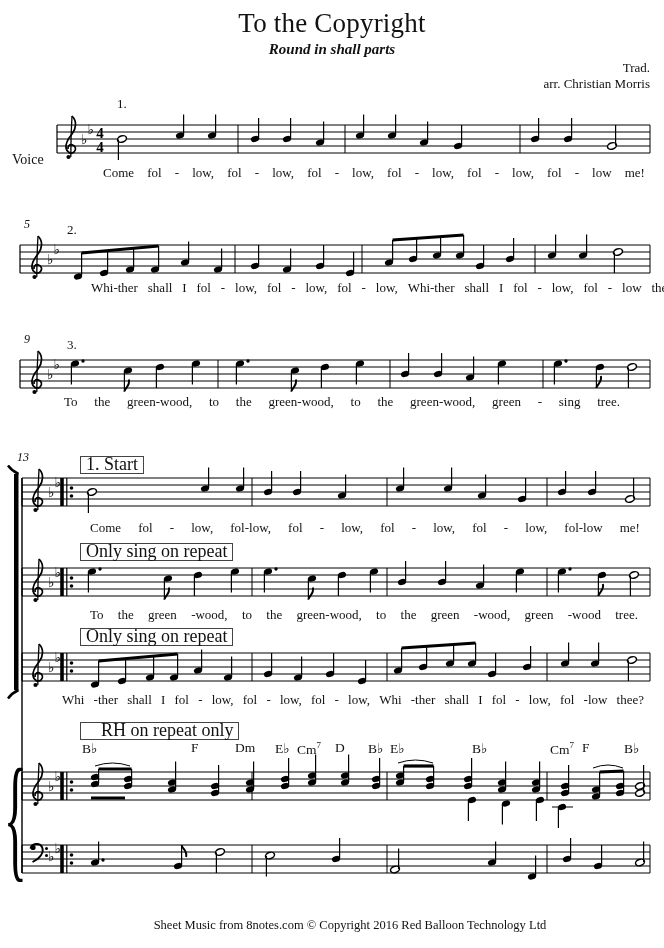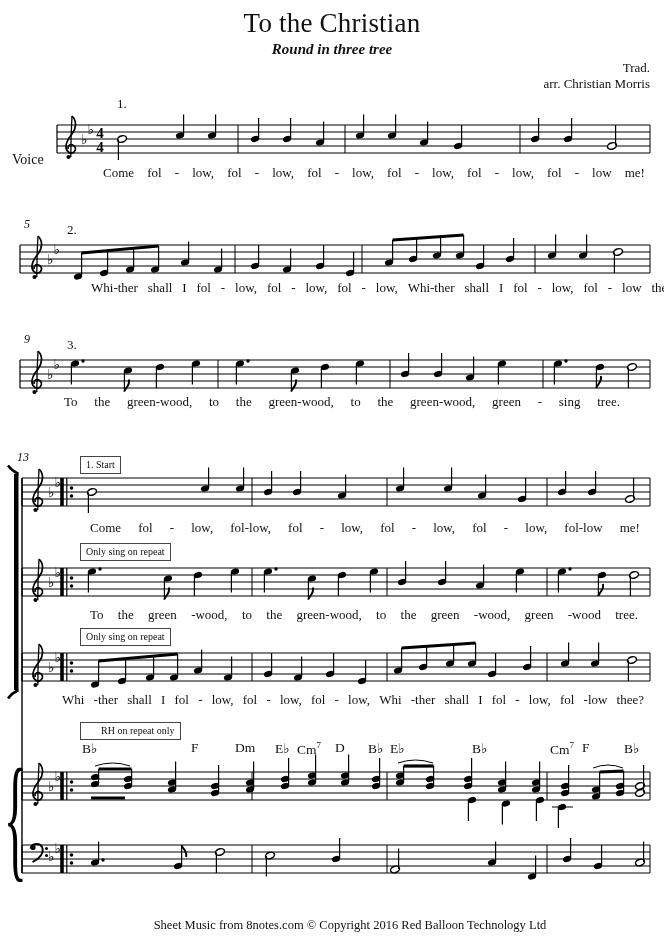--- a/index.html
+++ b/index.html
@@ -8,21 +8,21 @@
   .abs{position:absolute;}
   .title{left:0;right:0;top:8px;text-align:center;font-size:27px;letter-spacing:.2px;}
   .subtitle{left:0;right:0;top:41px;text-align:center;font-size:15px;font-style:italic;font-weight:bold;}
   .credit{right:14px;text-align:right;font-size:13px;}
   #credit1{top:60px;} #credit2{top:76px;}
   .voice-label{left:12px;top:131px;font-size:14px;margin-top:21px;}
   .pnum{font-size:13px;}
   #pn1{left:117px;top:96px;} #pn2{left:67px;top:222px;} #pn3{left:67px;top:337px;}
   .mnum{font-style:italic;font-size:12px;}
   #mn5{left:24px;top:217px;} #mn9{left:24px;top:332px;} #mn13{left:17px;top:450px;}
-  .boxed{border:1px solid #444;padding:0px 5px 1px 5px;font-size:10px;background:#fff;line-height:15px;}
+  .boxed{border:1px solid #444;padding:0px 5px 1px 5px;font-size:18px;background:#fff;line-height:15px;}
   #bx1{left:80px;top:456px;} #bx2{left:80px;top:543px;} #bx3{left:80px;top:628px;} #bx4{left:80px;top:722px;padding-left:20px;}
   .lyrics{display:flex;justify-content:space-between;font-size:13px;white-space:nowrap;}
   #ly1{top:165px;left:103px;width:542px;}
   #ly2{top:280px;left:62px;width:588px;margin-left:29px;}
   #ly3{top:394px;left:64px;width:556px;}
   #ly4{top:520px;left:90px;width:550px;}
   #ly5{top:607px;left:90px;width:548px;}
   #ly6{top:692px;left:62px;width:582px;}
   #chordrow{top:740px;left:0;width:664px;height:18px;}
   .chord{position:absolute;font-size:13.5px;}
@@ -493,22 +493,22 @@
     </g>
     <g>
       <line x1="22" y1="478" x2="22" y2="873" stroke="#000" stroke-width="1.4"></line>
       <rect x="14" y="474" width="4.5" height="216" fill="#000"></rect>
       <path d="M 18.5 474 Q 12 471 8 465.5" stroke="#000" stroke-width="2.5" fill="none"></path>
       <path d="M 18.5 690 Q 12 693 8 698.5" stroke="#000" stroke-width="2.5" fill="none"></path>
       <text x="11" y="864" font-size="138" font-family="&quot;Liberation Serif&quot;,serif" transform="scale(0.35,1)">{</text>
     </g>
   </svg>
 
-<div class="abs title">To the Christian</div>
-<div class="abs subtitle">Round in three tree</div>
+<div class="abs title">To the Copyright</div>
+<div class="abs subtitle">Round in shall parts</div>
 <div class="abs credit" id="credit1">Trad.</div>
 <div class="abs credit" id="credit2">arr. Christian Morris</div>
 
 <div class="abs voice-label">Voice</div>
 
 <div class="abs pnum" id="pn1">1.</div>
 <div class="abs pnum" id="pn2">2.</div>
 <div class="abs pnum" id="pn3">3.</div>
 
 <div class="abs mnum" id="mn5">5</div>

